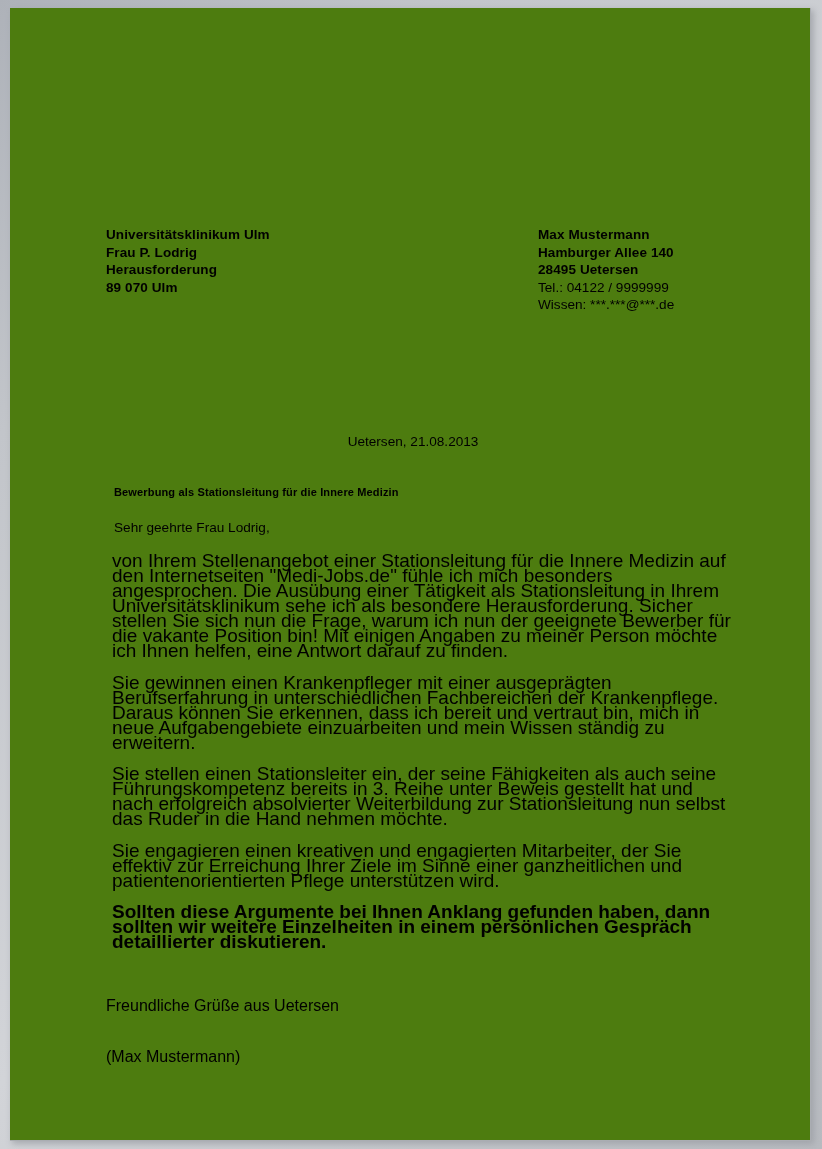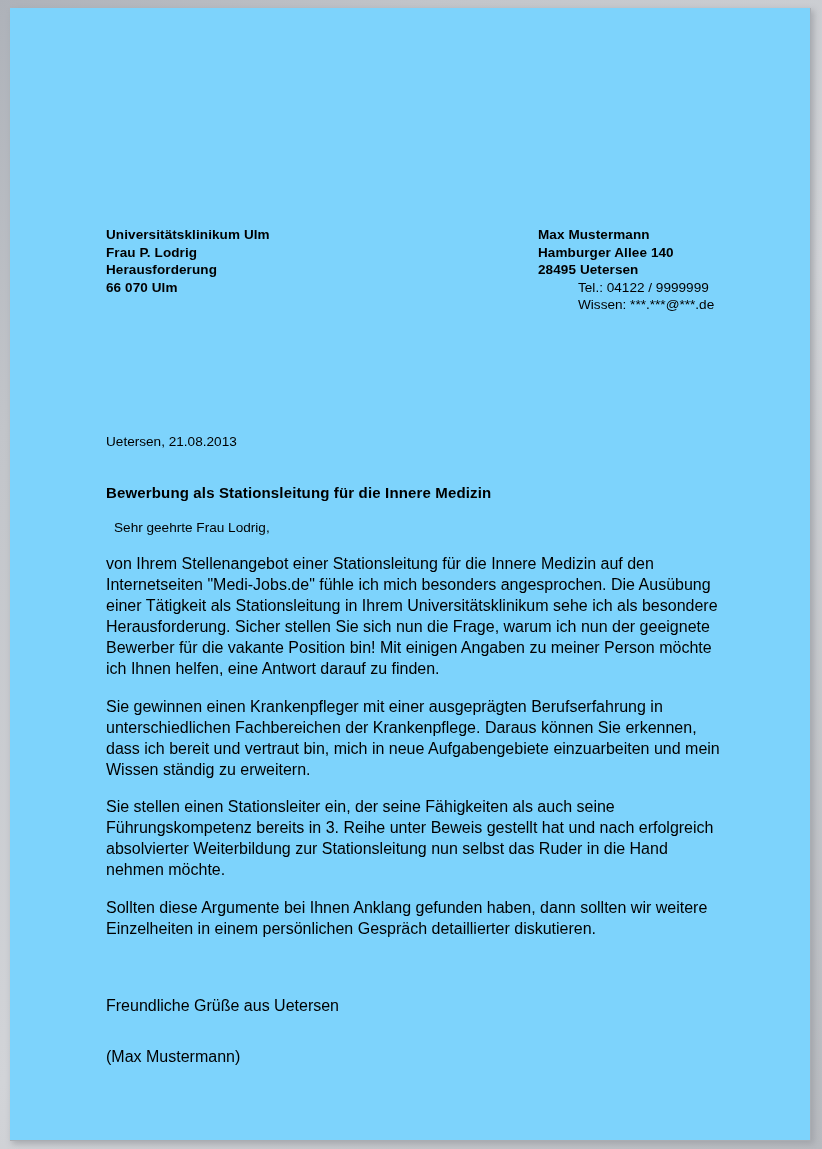--- a/index.html
+++ b/index.html
@@ -34,21 +34,21 @@
     opacity: 0.75;
   }
 
   
   .page {
     position: absolute;
     left: 10px;
     top: 8px;
     width: 801px;
     height: 1133px;
-    background: #7dd3fc;
+    background: #4d7c0f;
     border-right: 1px solid #aaadb2;
     border-bottom: 1px solid #aaadb2;
     box-sizing: border-box;
     overflow: hidden;
   }
 
   
   .letter {
     position: absolute;
     left: 96px;
@@ -84,68 +84,67 @@
     line-height: 17.6px;
     white-space: nowrap;
   }
   .sender .b {
     font-weight: bold;
     letter-spacing: 0.1px;
   }
   .sender .r {
     font-weight: normal;
     font-size: 13.6px;
-    margin-left: 40px;
   }
 
   .dateline {
     position: absolute;
     left: 0;
     top: 425px;
     width: 614px;
-    text-align: left;
+    text-align: center;
     font-size: 13.6px;
     line-height: 17px;
   }
 
   .subject {
     position: absolute;
-    left: 0;
+    left: 8px;
     top: 476px;
-    font-size: 15px;
+    font-size: 11px;
     font-weight: bold;
     letter-spacing: 0.15px;
     line-height: 17px;
     white-space: nowrap;
   }
 
   .salutation {
     position: absolute;
     left: 8px;
     top: 511px;
     font-size: 13.6px;
     line-height: 18px;
     white-space: nowrap;
   }
 
   .body {
     position: absolute;
-    left: 0;
+    left: 6px;
     top: 545px;
     width: 620px;
-    font-size: 16px;
-    line-height: 21px;
+    font-size: 19px;
+    line-height: 15px;
   }
 
   .para {
     margin: 0 0 16.5px 0;
     padding: 0;
     white-space: pre-line;
   }
-  .para:last-child { margin-bottom: 0; }
+  .para:last-child { margin-bottom: 0; font-weight: bold; }
 
   .closing {
     position: absolute;
     left: 0;
     top: 989px;
     font-size: 16px;
     line-height: 18px;
     white-space: nowrap;
   }
 
@@ -166,21 +165,21 @@
 
   <div class="page">
     <div class="letter">
 
       <div class="addr-block">
 
         <div class="recipient">
           <div>Universitätsklinikum Ulm</div>
           <div>Frau P. Lodrig</div>
           <div>Herausforderung</div>
-          <div>66 070 Ulm</div>
+          <div>89 070 Ulm</div>
         </div>
 
         <div class="sender">
           <div class="b">Max Mustermann</div>
           <div class="b">Hamburger Allee 140</div>
           <div class="b">28495 Uetersen</div>
           <div class="r">Tel.: 04122 / 9999999</div>
           <div class="r">Wissen: ***.***@***.de</div>
         </div>
 
@@ -189,20 +188,21 @@
       <div class="dateline">Uetersen, 21.08.2013</div>
 
       <div class="subject">Bewerbung als Stationsleitung für die Innere Medizin</div>
 
       <div class="salutation">Sehr geehrte Frau Lodrig,</div>
 
       <div class="body">
         <p class="para">von Ihrem Stellenangebot einer Stationsleitung für die Innere Medizin auf den Internetseiten "Medi-Jobs.de" fühle ich mich besonders angesprochen. Die Ausübung einer Tätigkeit als Stationsleitung in Ihrem Universitätsklinikum sehe ich als besondere Herausforderung. Sicher stellen Sie sich nun die Frage, warum ich nun der geeignete Bewerber für die vakante Position bin! Mit einigen Angaben zu meiner Person möchte ich Ihnen helfen, eine Antwort darauf zu finden.</p>
         <p class="para">Sie gewinnen einen Krankenpfleger mit einer ausgeprägten Berufserfahrung in unterschiedlichen Fachbereichen der Krankenpflege. Daraus können Sie erkennen, dass ich bereit und vertraut bin, mich in neue Aufgabengebiete einzuarbeiten und mein Wissen ständig zu erweitern.</p>
         <p class="para">Sie stellen einen Stationsleiter ein, der seine Fähigkeiten als auch seine Führungskompetenz bereits in 3. Reihe unter Beweis gestellt hat und nach erfolgreich absolvierter Weiterbildung zur Stationsleitung nun selbst das Ruder in die Hand nehmen möchte.</p>
+        <p class="para">Sie engagieren einen kreativen und engagierten Mitarbeiter, der Sie effektiv zur Erreichung Ihrer Ziele im Sinne einer ganzheitlichen und patientenorientierten Pflege unterstützen wird.</p>
         <p class="para">Sollten diese Argumente bei Ihnen Anklang gefunden haben, dann sollten wir weitere Einzelheiten in einem persönlichen Gespräch detaillierter diskutieren.</p>
       </div>
 
       <div class="closing">Freundliche Grüße aus Uetersen</div>
 
       <div class="signature">(Max Mustermann)</div>
 
     </div>
   </div>
 </div>

